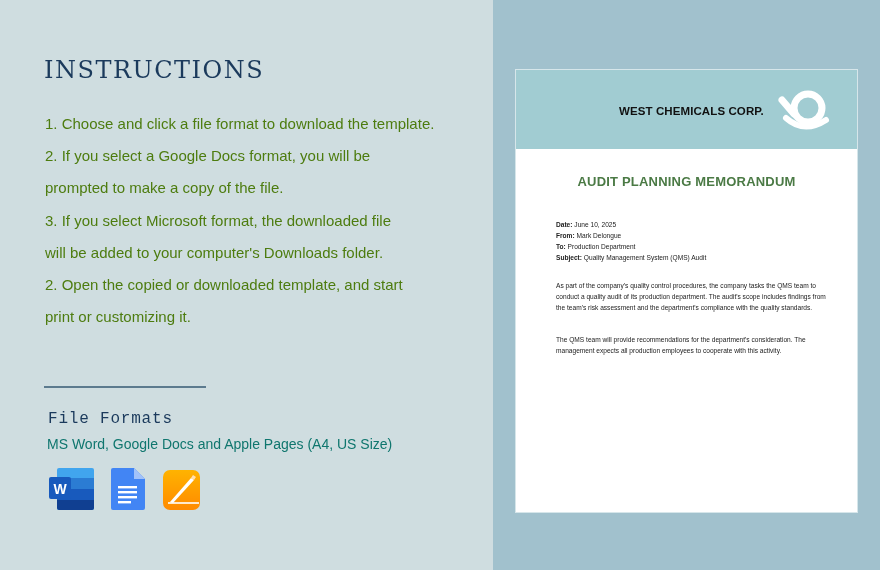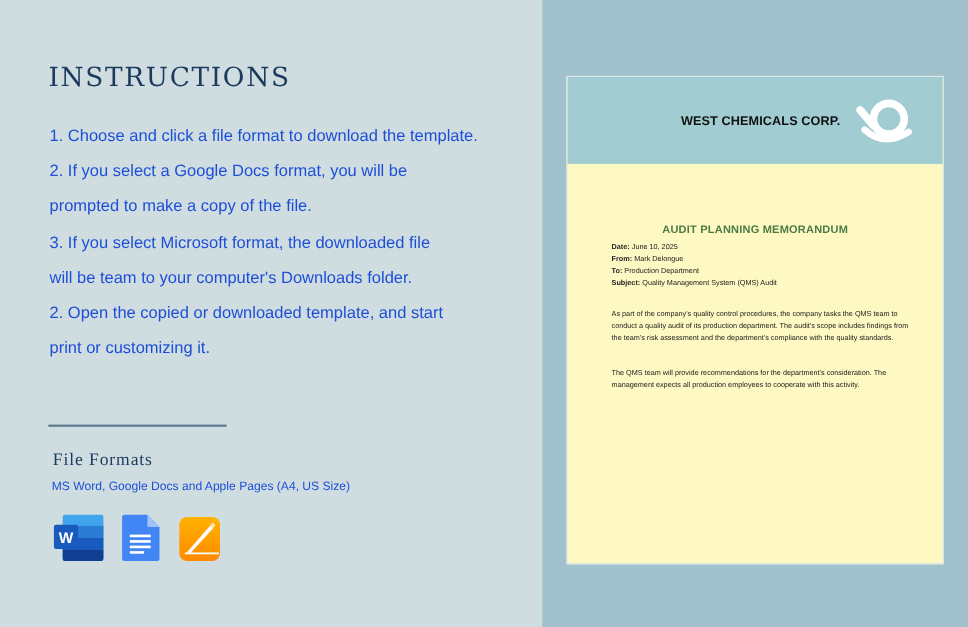--- a/index.html
+++ b/index.html
@@ -16,74 +16,74 @@
     }
 
     .title {
       position: absolute; left: 44px; top: 56px;
       font-family: "DejaVu Serif", "Liberation Serif", serif;
       font-size: 24px; letter-spacing: 1.5px; color: #1b3a5c; font-weight: normal;
     }
     .steps { position: absolute; left: 45px; top: 112px; width: 440px; }
     .step-line {
       font-family: "Liberation Sans", sans-serif;
-      font-size: 15px; color: #1d4ed8; height: 32.2px; line-height: 24px;
+      font-size: 15px; color: #4d7c0f; height: 32.2px; line-height: 24px;
       white-space: nowrap;
     }
     .divider {
       position: absolute; left: 44px; top: 386px; width: 162px; height: 2px;
       background: #5c7a8e;
     }
     .ff-title {
       position: absolute; left: 48px; top: 410px;
-      font-family: Liberation Serif, serif;
+      font-family: Liberation Mono, monospace;
       font-size: 16px; letter-spacing: 0.8px; color: #1b3a5c;
     }
     .ff-desc {
       position: absolute; left: 47px; top: 436px;
-      font-size: 11px; color: #1d4ed8;
+      font-size: 14px; color: #0f766e;
     }
     .fmt-icon { position: absolute; cursor: pointer; }
 
     
     .doc {
       position: absolute; left: 515px; top: 69px; width: 343px; height: 444px;
-      background: #fef9c3; border: 1px solid #d6e6ea;
+      background: #ffffff; border: 1px solid #d6e6ea;
     }
     .doc-header {
       position: absolute; left: 0; top: 0; width: 100%; height: 79px;
       background: #a1ccd2;
     }
     .company {
       position: absolute; left: 103px; top: 35px;
       font-size: 11.5px; font-weight: bold; color: #111; letter-spacing: 0.1px;
     }
     .logo { position: absolute; left: 262px; top: 14px; width: 54px; height: 54px; }
     .memo-title {
       position: absolute; left: 0; width: 100%; top: 104px; text-align: center;
-      font-size: 10px; font-weight: bold; color: #4b7a45; letter-spacing: 0.2px; margin-top: 30px;
+      font-size: 13px; font-weight: bold; color: #4b7a45; letter-spacing: 0.2px;
     }
     .meta { position: absolute; left: 40px; top: 149px; font-size: 6.6px; color: #222; line-height: 11px; }
     .meta b { font-weight: bold; }
     .body-text { position: absolute; left: 40px; width: 270px; font-size: 6.6px; color: #222; line-height: 10.8px; }
     .p1 { top: 211px; }
     .p2 { top: 265px; }
   </style>
 </head>
 <body>
 
 <div class="left-panel">
   <h1 class="title">INSTRUCTIONS</h1>
 
   <div class="steps">
     <div class="step-line">1. Choose and click a file format to download the template.</div>
     <div class="step-line">2. If you select a Google Docs format, you will be</div>
     <div class="step-line">prompted to make a copy of the file.</div>
     <div class="step-line">3. If you select Microsoft format, the downloaded file</div>
-    <div class="step-line">will be team to your computer's Downloads folder.</div>
+    <div class="step-line">will be added to your computer's Downloads folder.</div>
     <div class="step-line">2. Open the copied or downloaded template, and start</div>
     <div class="step-line">print or customizing it.</div>
   </div>
 
   <div class="divider"></div>
 
   <div class="ff-title">File Formats</div>
   <div class="ff-desc">MS Word, Google Docs and Apple Pages (A4, US Size)</div>
 
   <div class="fmt-icon" style="left:48px; top:467px; width:47px; height:44px;">

